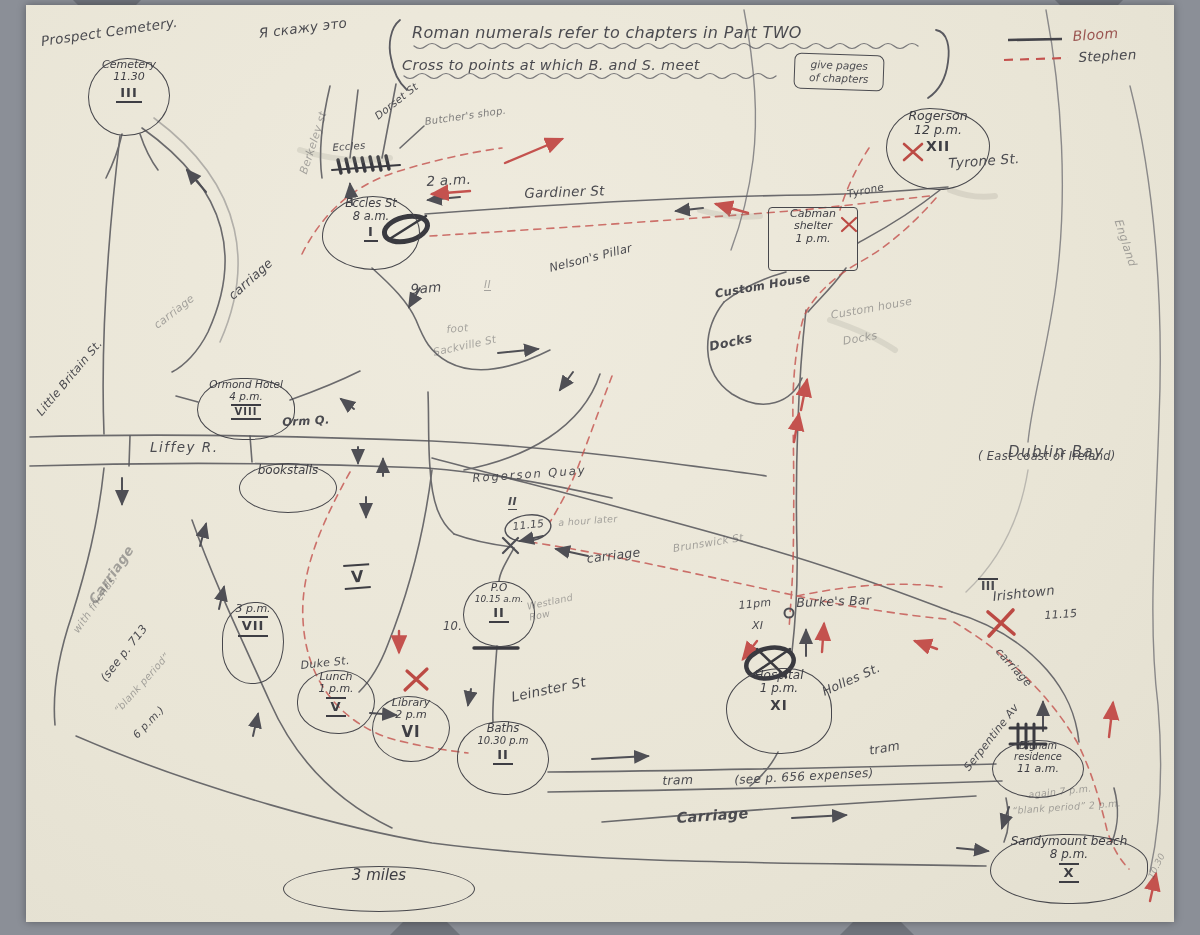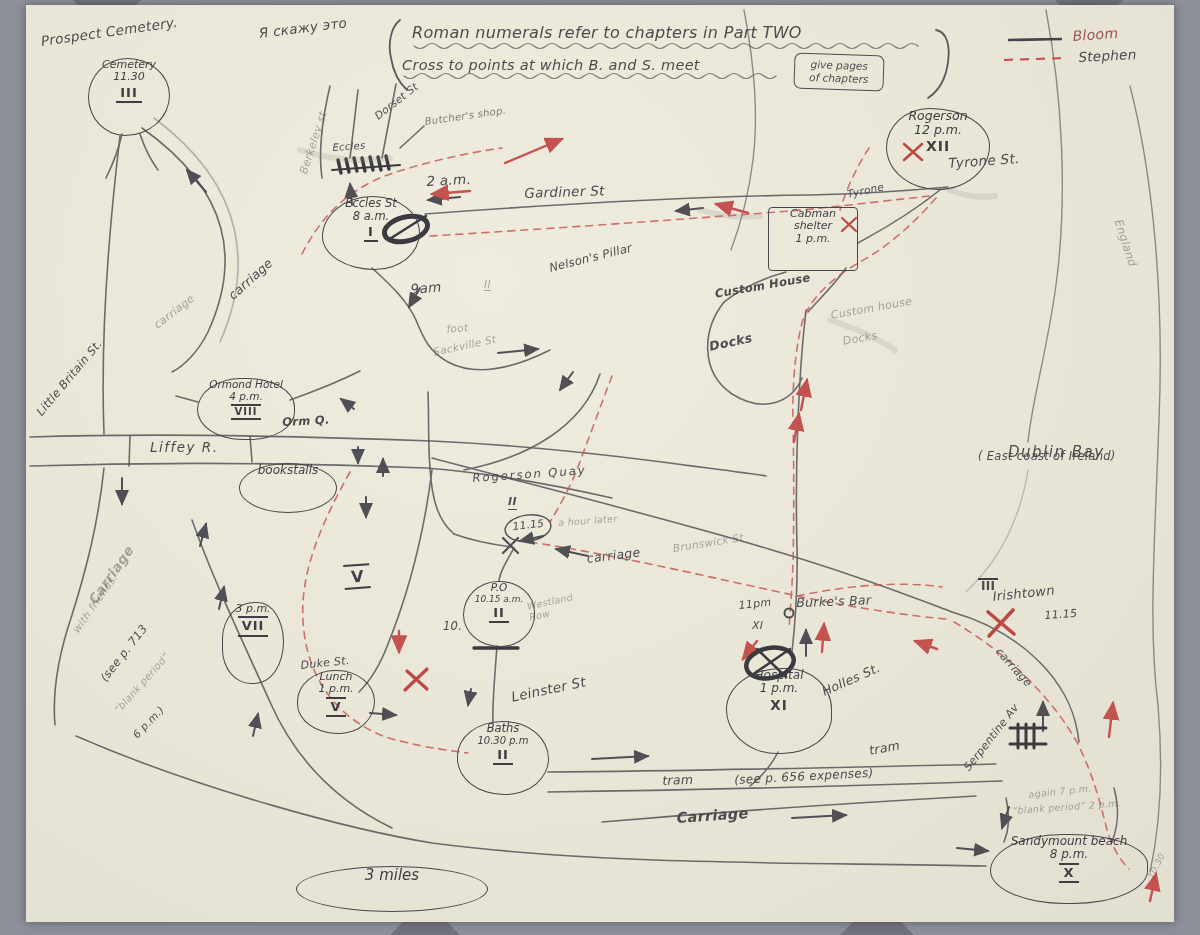--- a/index.html
+++ b/index.html
@@ -245,36 +245,46 @@
   </div>
   <div class="node" style="left:222px;top:602px;width:60px;height:80px;border-radius:55% 45% 50% 50%/48% 52% 55% 45%;font-size:11px">
     <span class="nl">3 p.m.</span>
     <span class="rn rb">VII</span>
   </div>
   <div class="node" style="left:297px;top:670px;width:76px;height:62px;border-radius:50% 50% 46% 54%/50% 50% 52% 48%;font-size:11px">
     <span class="nl">Lunch</span>
     <span class="nl">1 p.m.</span>
     <span class="rn rb">V</span>
   </div>
+  <div class="node" style="left:372px;top:696px;width:76px;height:64px;border-radius:46% 54% 50% 50%/50% 48% 52% 50%;font-size:11px">
+    <span class="nl">Library</span>
+    <span class="nl">2 p.m</span>
+    <span class="rn rp" style="font-size:15px">VI</span>
+  </div>
   <div class="node" style="left:457px;top:721px;width:90px;height:72px;border-radius:50% 50% 48% 52%/48% 52% 50% 50%;font-size:11.5px">
     <span class="nl">Baths</span>
     <span class="nl" style="font-size:10px">10.30 p.m</span>
     <span class="rn">II</span>
   </div>
   <div class="node" style="left:726px;top:668px;width:104px;height:84px;border-radius:55% 45% 50% 50%/50% 50% 45% 55%;font-size:12px">
     <span class="nl">Hospital</span>
     <span class="nl">1 p.m.</span>
     <span class="rn rp" style="font-size:13.5px">XI</span>
   </div>
+  <div class="node" style="left:992px;top:740px;width:90px;height:56px;border-radius:50%/50%;font-size:9.8px">
+    <span class="nl">Dignam</span>
+    <span class="nl">residence</span>
+    <span class="nl" style="font-size:11px">11 a.m.</span>
+  </div>
   <div class="node" style="left:990px;top:834px;width:156px;height:68px;border-radius:48% 52% 50% 50%/55% 45% 50% 50%;font-size:12px">
     <span class="nl">Sandymount beach</span>
     <span class="nl">8 p.m.</span>
     <span class="rn rb">X</span>
   </div>
-  <div class="node" style="left:296px;top:866px;width:190px;height:44px;border-radius:50%/50%;font-size:15px">
+  <div class="node" style="left:283px;top:866px;width:190px;height:44px;border-radius:50%/50%;font-size:15px">
     <span class="nl">3 miles</span>
   </div>
 
   <div class="box" style="left:794px;top:54px;width:76px">give pages
 of chapters</div>
 
   <div class="vrn" style="left:344px;top:564px">V</div>
 
   <div class="lbl" style="left:40px;top:34px;transform:rotate(-8deg);font-size:13.5px">Prospect Cemetery.</div>
   <div class="lbl" style="left:258px;top:26px;transform:rotate(-7deg);font-size:13.5px">Я скажу это</div>

